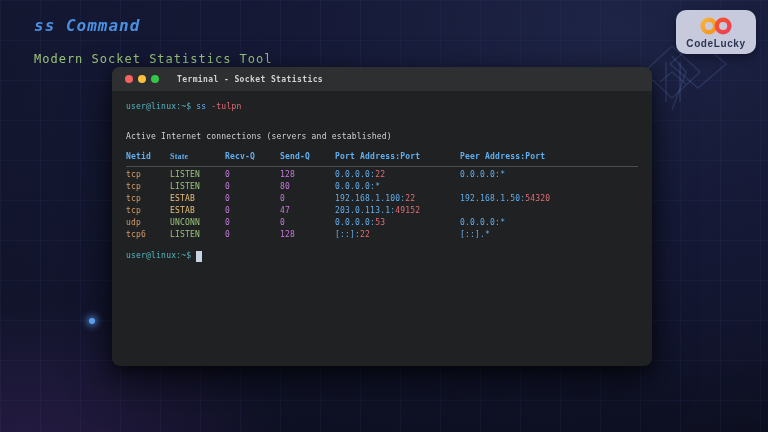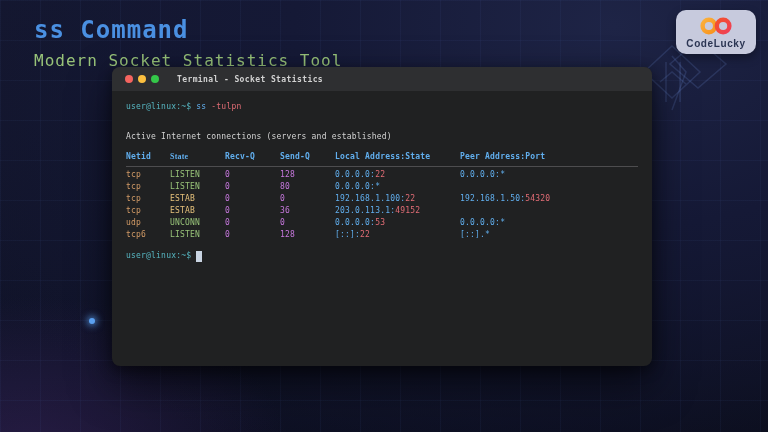--- a/index.html
+++ b/index.html
@@ -15,22 +15,22 @@
   }
   .grid-overlay {
     position:absolute; inset:0; pointer-events:none;
     background-image:
       linear-gradient(rgba(104,142,232,0.055) 1px, transparent 1px),
       linear-gradient(90deg, rgba(104,142,232,0.055) 1px, transparent 1px);
     background-size:40px 40px;
   }
   
   .page-header { position:absolute; left:34px; top:16px; }
-  .page-title { font-size:24px; font-weight:bold; letter-spacing:1px; }
-  .page-subtitle { margin-top:7px; font-size:16px; letter-spacing:1px; }
+  .page-title { font-size:16px; font-weight:bold; letter-spacing:1px;font-style:italic; }
+  .page-subtitle { margin-top:17px; font-size:12px; letter-spacing:1px; }
   
   .ornament { position:absolute; left:642px; top:38px; width:86px; height:78px; opacity:0.9; }
   .logo-card {
     position:absolute; right:12px; top:10px; width:80px; height:44px;
     background:#c7cadd; border-radius:10px;
     display:flex; flex-direction:column; align-items:center; justify-content:center;
     box-shadow:0 4px 10px rgba(0,0,0,0.35);
   }
   .logo-text { font-family:"Liberation Sans", sans-serif; font-size:10px; font-weight:bold;
     color:#2b3553; letter-spacing:0.6px; margin-top:2px; }
@@ -108,21 +108,21 @@
     <span class="titlebar-text">Terminal - Socket Statistics</span>
   </div>
   <div class="term-body">
     <div class="line"><span style="color: rgb(86, 182, 194);">user@linux:~$</span><span> </span><span style="color: rgb(97, 175, 239);">ss</span><span> </span><span style="color: rgb(224, 108, 117);">-tulpn</span></div>
     <div class="line heading-line" style="color: rgb(212, 212, 212);">Active Internet connections (servers and established)</div>
     <div class="thead-row" id="thead">
         <span class="c0" style="color: rgb(97, 175, 239);">Netid</span>
         <span class="c1" style="color: rgb(97, 175, 239); font-family: Liberation Serif, serif;">State</span>
         <span class="c2" style="color: rgb(97, 175, 239);">Recv-Q</span>
         <span class="c3" style="color: rgb(97, 175, 239);">Send-Q</span>
-        <span class="c4" style="color: rgb(97, 175, 239);">Local Address:State</span>
+        <span class="c4" style="color: rgb(97, 175, 239);">Port Address:Port</span>
         <span class="c5" style="color: rgb(97, 175, 239);">Peer Address:Port</span>
       </div>
     <div class="sep"></div>
     <div id="rows">
         <div class="trow">
           <span class="c0"><span style="color: rgb(209, 154, 102);">tcp</span></span>
           <span class="c1"><span style="color: rgb(152, 195, 121);">LISTEN</span></span>
           <span class="c2"><span style="color: rgb(198, 120, 221);">0</span></span>
           <span class="c3"><span style="color: rgb(198, 120, 221);">128</span></span>
           <span class="c4"><span style="color: rgb(97, 175, 239);">0.0.0.0:</span><span style="color: rgb(224, 108, 117);">22</span></span>
@@ -140,21 +140,21 @@
           <span class="c1"><span style="color: rgb(229, 192, 123);">ESTAB</span></span>
           <span class="c2"><span style="color: rgb(198, 120, 221);">0</span></span>
           <span class="c3"><span style="color: rgb(198, 120, 221);">0</span></span>
           <span class="c4"><span style="color: rgb(97, 175, 239);">192.168.1.100:</span><span style="color: rgb(224, 108, 117);">22</span></span>
           <span class="c5"><span style="color: rgb(97, 175, 239);">192.168.1.50:</span><span style="color: rgb(224, 108, 117);">54320</span></span>
         </div>
         <div class="trow">
           <span class="c0"><span style="color: rgb(209, 154, 102);">tcp</span></span>
           <span class="c1"><span style="color: rgb(229, 192, 123);">ESTAB</span></span>
           <span class="c2"><span style="color: rgb(198, 120, 221);">0</span></span>
-          <span class="c3"><span style="color: rgb(198, 120, 221);">36</span></span>
+          <span class="c3"><span style="color: rgb(198, 120, 221);">47</span></span>
           <span class="c5"><span style="color: rgb(97, 175, 239);">203.0.113.1:</span><span style="color: rgb(224, 108, 117);">49152</span></span>
         </div>
         <div class="trow">
           <span class="c0"><span style="color: rgb(209, 154, 102);">udp</span></span>
           <span class="c1"><span style="color: rgb(152, 195, 121);">UNCONN</span></span>
           <span class="c2"><span style="color: rgb(198, 120, 221);">0</span></span>
           <span class="c3"><span style="color: rgb(198, 120, 221);">0</span></span>
           <span class="c4"><span style="color: rgb(97, 175, 239);">0.0.0.0:</span><span style="color: rgb(224, 108, 117);">53</span></span>
           <span class="c5"><span style="color: rgb(97, 175, 239);">0.0.0.0:*</span><span style="color: rgb(224, 108, 117);"></span></span>
         </div>

